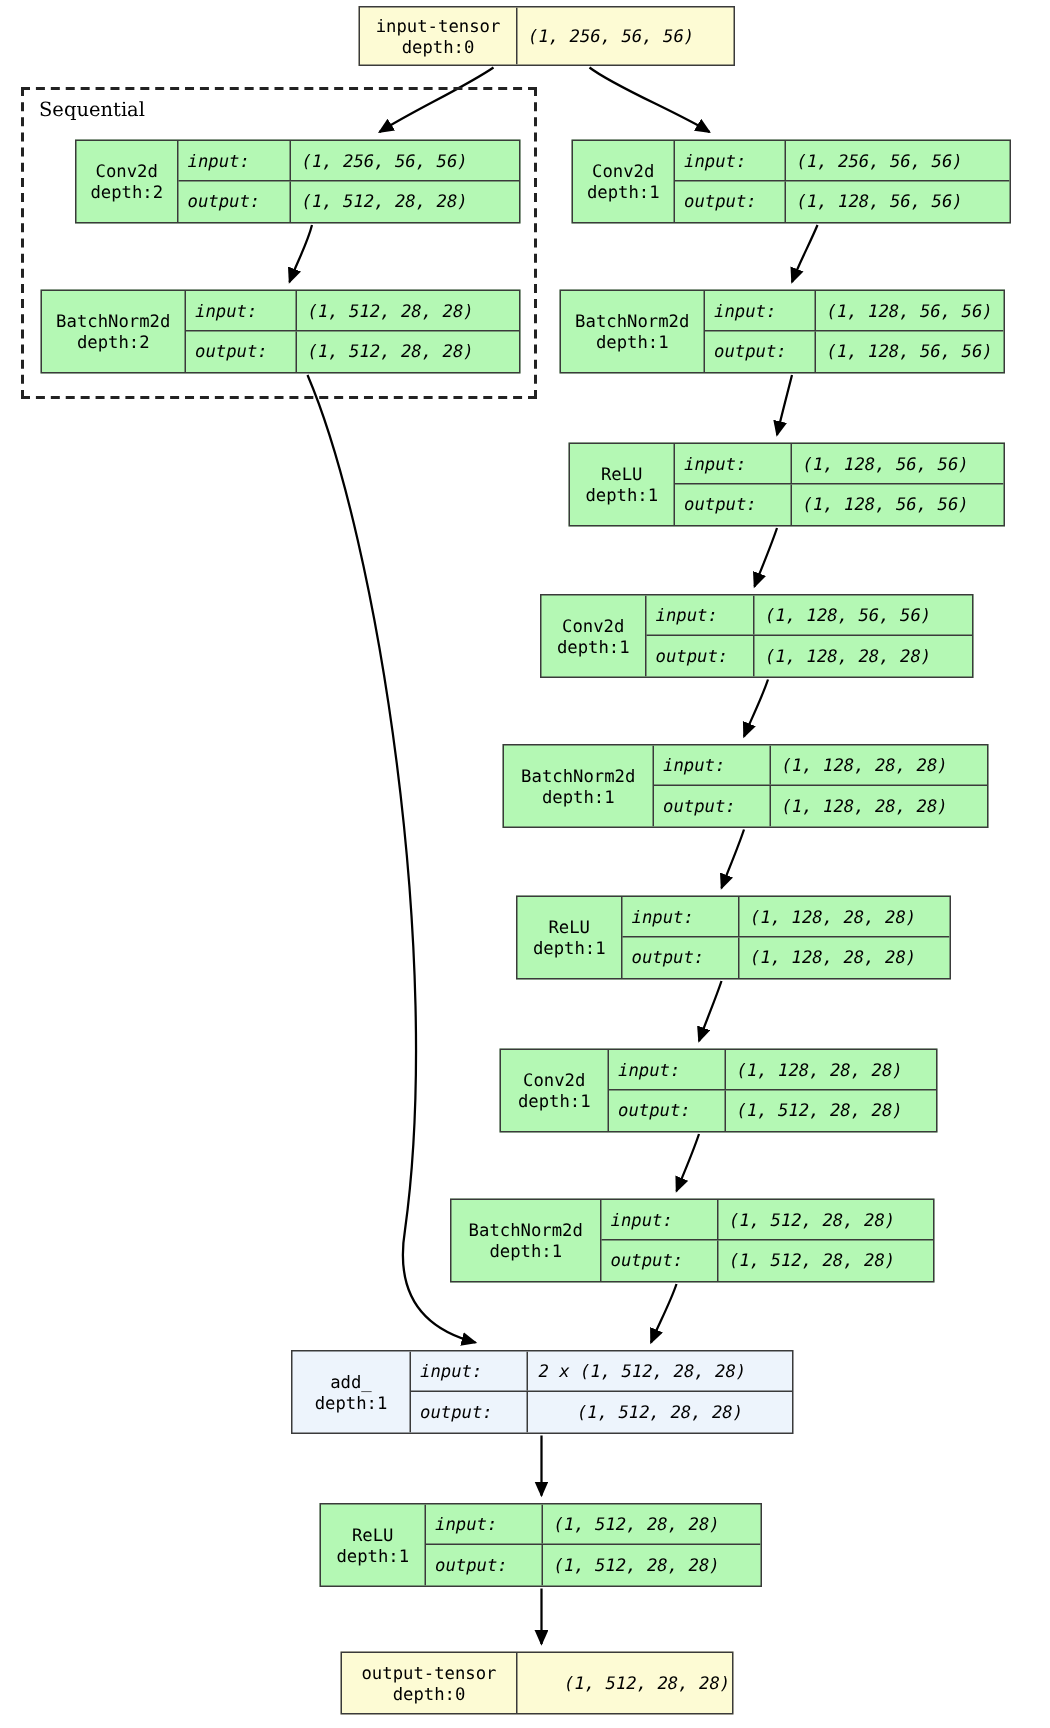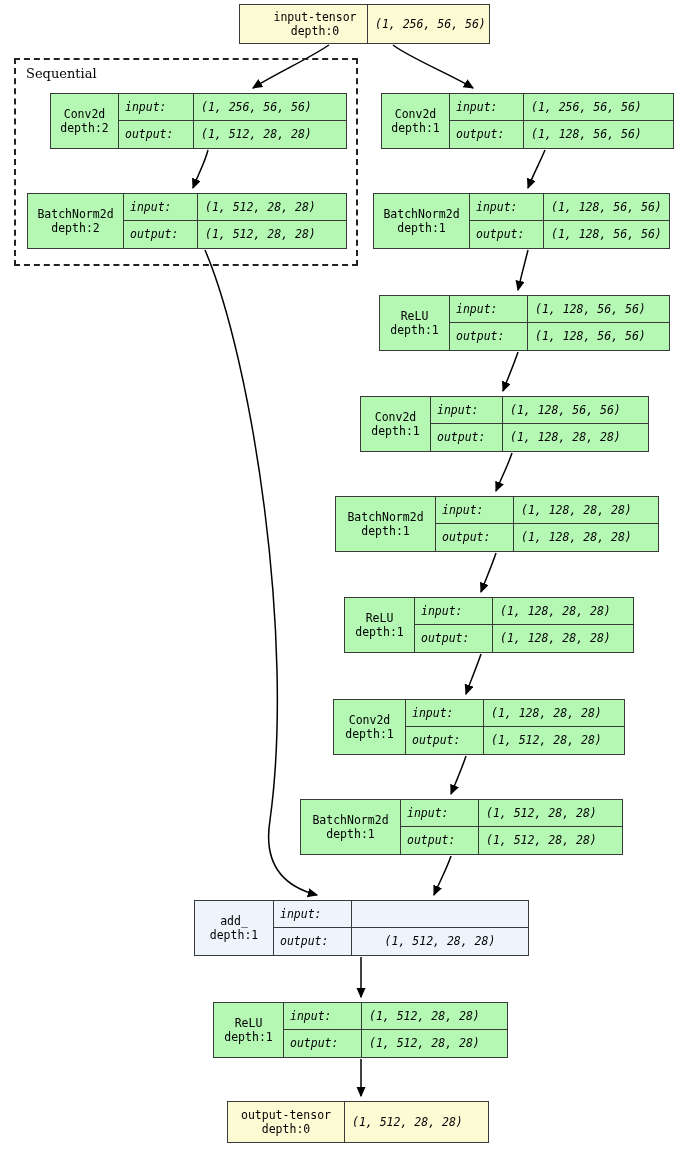--- a/index.html
+++ b/index.html
@@ -131,21 +131,21 @@
         <path d="M 361 1059 L 361 1096" marker-end="url(#arrow)" stroke="#000000"></path>
       </g>
   </svg>
 
   <div class="cluster" style="left: 14px; top: 58px; width: 344px; height: 208px; border-color: rgb(34, 34, 34);">
     <span class="cluster-label" style="left: 10px; top: 6px;">Sequential</span>
   </div>
 
   <div id="nodes">
       <div class="node tensor" style="left: 239px; top: 4px; width: 251px; height: 40px; border-color: rgb(58, 58, 58); background: rgb(253, 251, 212);">
-        <div class="name-cell" style="flex-basis: 105px; border-right-color: rgb(58, 58, 58); margin-left: 23px;"><span>input-tensor</span><span>depth:0</span></div>
+        <div class="name-cell" style="flex-basis: 105px; border-right-color: rgb(58, 58, 58);"><span>input-tensor</span><span>depth:0</span></div>
         <div class="io-cell">
           <div class="io-row">
             <div class="io-value">(1, 256, 56, 56)</div>
           </div>
         </div>
       </div>
       <div class="node op" style="left: 50px; top: 93px; width: 297px; height: 56px; border-color: rgb(58, 58, 58); background: rgb(180, 248, 180);">
         <div class="name-cell" style="flex-basis: 68px; border-right-color: rgb(58, 58, 58);"><span>Conv2d</span><span>depth:2</span></div>
         <div class="io-cell">
           <div class="io-row first" style="border-bottom-color: rgb(58, 58, 58);">
@@ -273,41 +273,42 @@
             <div class="io-label" style="flex-basis: 78px; border-right-color: rgb(58, 58, 58);">output:</div>
             <div class="io-value">(1, 512, 28, 28)</div>
           </div>
         </div>
       </div>
       <div class="node fn" style="left: 194px; top: 900px; width: 335px; height: 56px; border-color: rgb(58, 58, 58); background: rgb(237, 244, 252);">
         <div class="name-cell" style="flex-basis: 79px; border-right-color: rgb(58, 58, 58);"><span>add_</span><span>depth:1</span></div>
         <div class="io-cell">
           <div class="io-row first" style="border-bottom-color: rgb(58, 58, 58);">
             <div class="io-label" style="flex-basis: 78px; border-right-color: rgb(58, 58, 58);">input:</div>
+            <div class="io-value">2 x (1, 512, 28, 28)</div>
           </div>
           <div class="io-row ">
             <div class="io-label" style="flex-basis: 78px; border-right-color: rgb(58, 58, 58);">output:</div>
             <div class="io-value" style="justify-content: center;">(1, 512, 28, 28)</div>
           </div>
         </div>
       </div>
       <div class="node op" style="left: 213px; top: 1002px; width: 295px; height: 56px; border-color: rgb(58, 58, 58); background: rgb(180, 248, 180);">
         <div class="name-cell" style="flex-basis: 70px; border-right-color: rgb(58, 58, 58);"><span>ReLU</span><span>depth:1</span></div>
         <div class="io-cell">
           <div class="io-row first" style="border-bottom-color: rgb(58, 58, 58);">
             <div class="io-label" style="flex-basis: 78px; border-right-color: rgb(58, 58, 58);">input:</div>
             <div class="io-value">(1, 512, 28, 28)</div>
           </div>
           <div class="io-row ">
             <div class="io-label" style="flex-basis: 78px; border-right-color: rgb(58, 58, 58);">output:</div>
             <div class="io-value">(1, 512, 28, 28)</div>
           </div>
         </div>
       </div>
-      <div class="node tensor" style="left: 227px; top: 1101px; width: 262px; height: 42px; border-color: rgb(58, 58, 58); background: rgb(253, 251, 212);">
+      <div class="node tensor" style="left: 227px; top: 1101px; width: 262px; height: 42px; border-color: rgb(58, 58, 58); background: rgb(253, 251, 212); gap: 24px;">
         <div class="name-cell" style="flex-basis: 117px; border-right-color: rgb(58, 58, 58);"><span>output-tensor</span><span>depth:0</span></div>
         <div class="io-cell">
           <div class="io-row">
             <div class="io-value">(1, 512, 28, 28)</div>
           </div>
         </div>
       </div>
     </div>
 
 </div>

